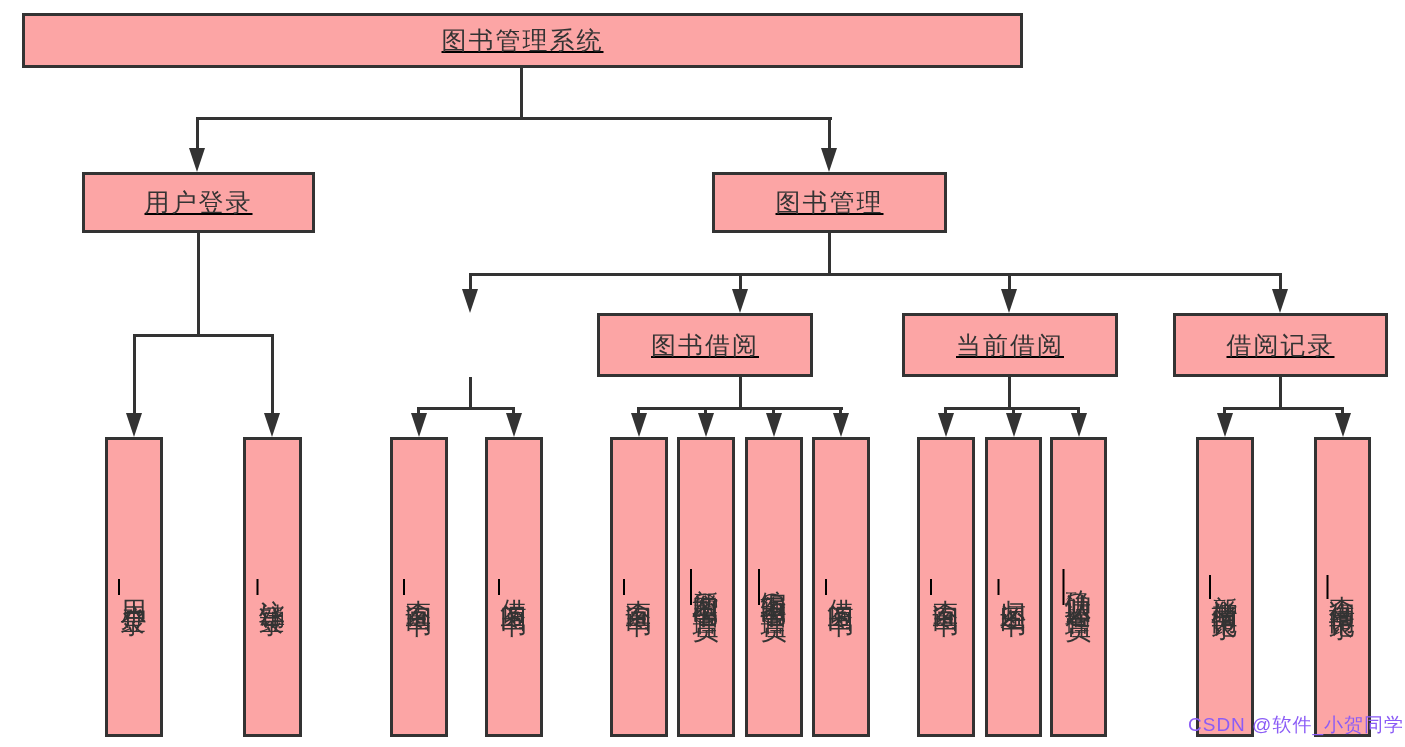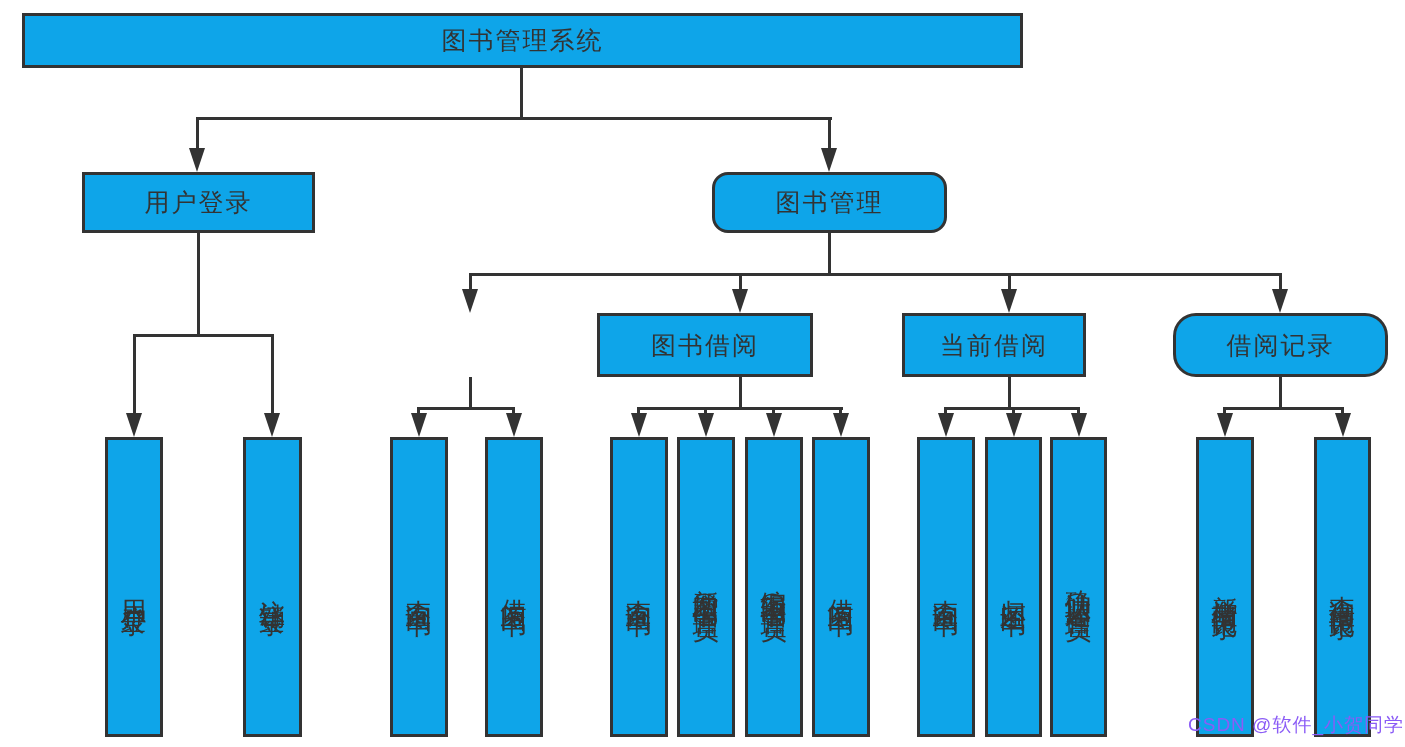--- a/index.html
+++ b/index.html
@@ -1,19 +1,19 @@
 <!DOCTYPE html>
 <html><head>
 <meta charset="utf-8">
 <style>
   html,body{margin:0;padding:0;background:#ffffff;}
   .canvas{position:relative;width:1405px;height:747px;background:#ffffff;overflow:hidden;
           font-family:"Liberation Sans","DejaVu Sans",sans-serif;}
-  .box{position:absolute;box-sizing:border-box;background:#0ea5e9;border:3px solid #333333;
-       display:flex;align-items:center;justify-content:center;}
+  .box{position:absolute;box-sizing:border-box;background:#fca5a5;border:3px solid #333333;
+       display:flex;align-items:center;justify-content:center;text-decoration:underline;}
   .hlabel{font-size:25px;letter-spacing:2px;color:#333333;white-space:nowrap;}
   .tall{top:437px;height:300px;width:58px;}
   .vtext{writing-mode:vertical-rl;text-orientation:mixed;font-size:26px;letter-spacing:4px;
          line-height:1;color:#333333;white-space:nowrap;}
   .line{position:absolute;background:#333333;}
   .ah{position:absolute;width:0;height:0;border-left:8px solid transparent;
       border-right:8px solid transparent;border-top:24px solid #333333;}
   .watermark{position:absolute;left:1188px;top:712px;font-size:19px;letter-spacing:1px;
              color:#8b5cf6;white-space:nowrap;z-index:5;}
 </style>
@@ -22,31 +22,31 @@
 
 <div class="canvas">
 
   <div class="box" style="left:22px;top:13px;width:1001px;height:55px;">
     <span class="hlabel">图书管理系统</span>
   </div>
 
   <div class="box" style="left:82px;top:172px;width:233px;height:61px;">
     <span class="hlabel">用户登录</span>
   </div>
-  <div class="box" style="left:712px;top:172px;width:235px;height:61px;border-radius:16px;">
+  <div class="box" style="left:712px;top:172px;width:235px;height:61px;">
     <span class="hlabel">图书管理</span>
   </div>
 
   <div class="box" style="left:597px;top:313px;width:216px;height:64px;">
     <span class="hlabel">图书借阅</span>
   </div>
-  <div class="box" style="left:902px;top:313px;width:184px;height:64px;">
+  <div class="box" style="left:902px;top:313px;width:216px;height:64px;">
     <span class="hlabel">当前借阅</span>
   </div>
-  <div class="box" style="left:1173px;top:313px;width:215px;height:64px;border-radius:23px;">
+  <div class="box" style="left:1173px;top:313px;width:215px;height:64px;">
     <span class="hlabel">借阅记录</span>
   </div>
 
   <div class="box tall" style="left:105px;">
     <span class="vtext">用户登录</span>
   </div>
   <div class="box tall" style="left:243px;width:59px;">
     <span class="vtext">注销登录</span>
   </div>
 

